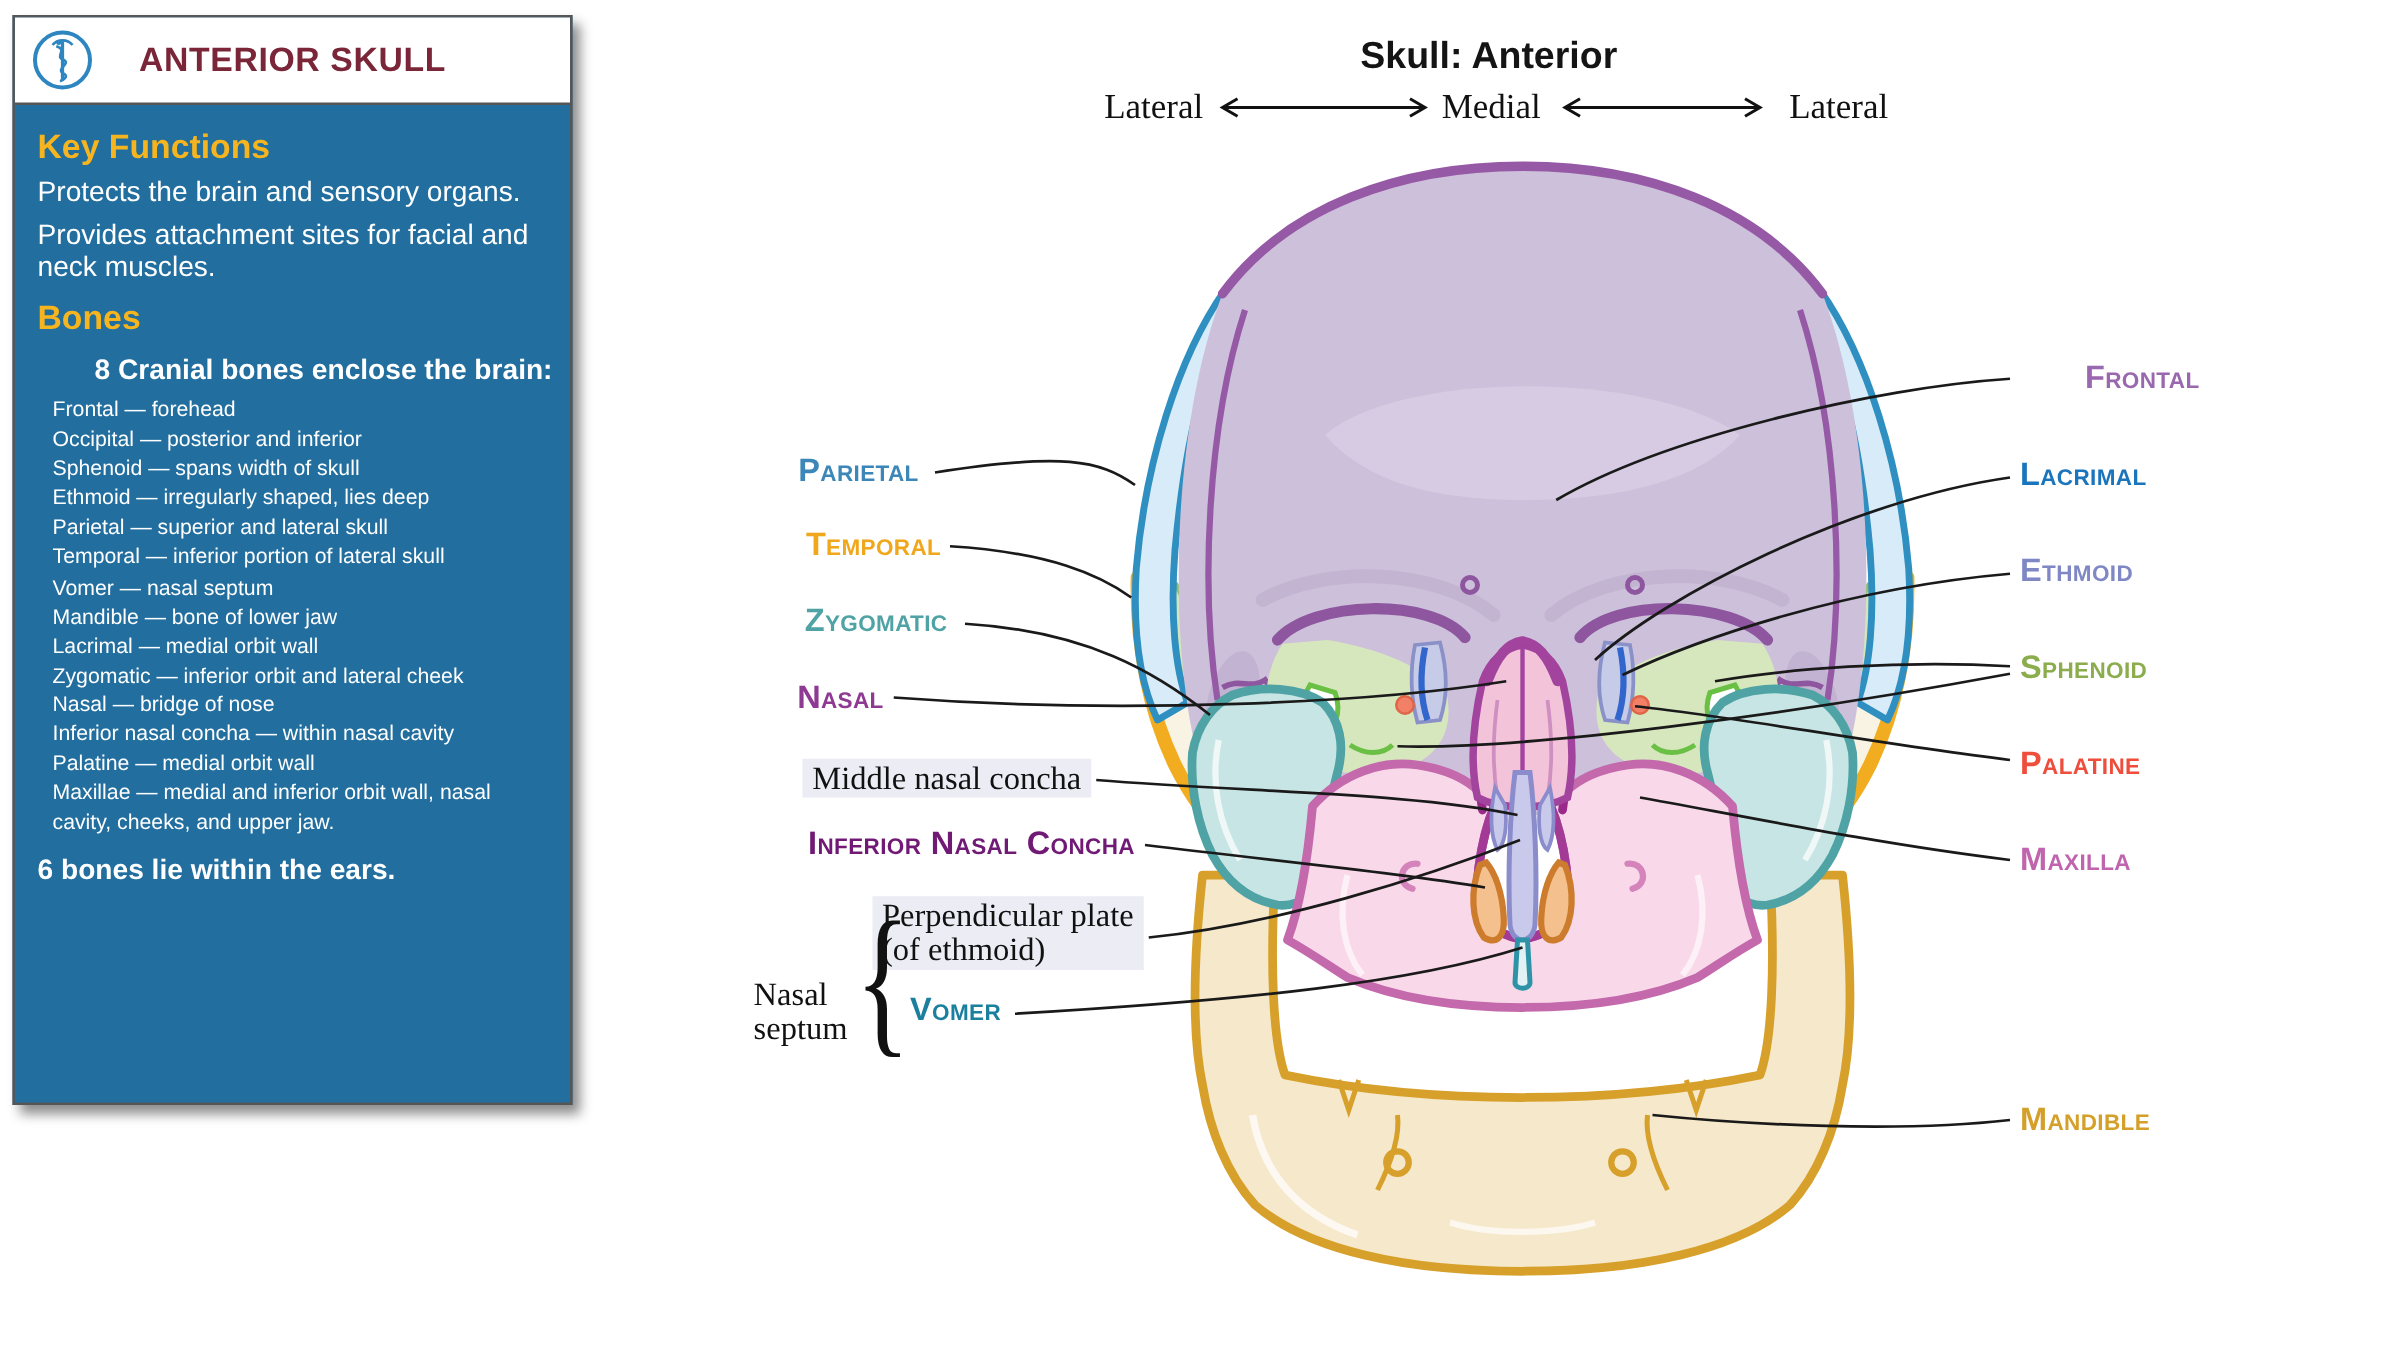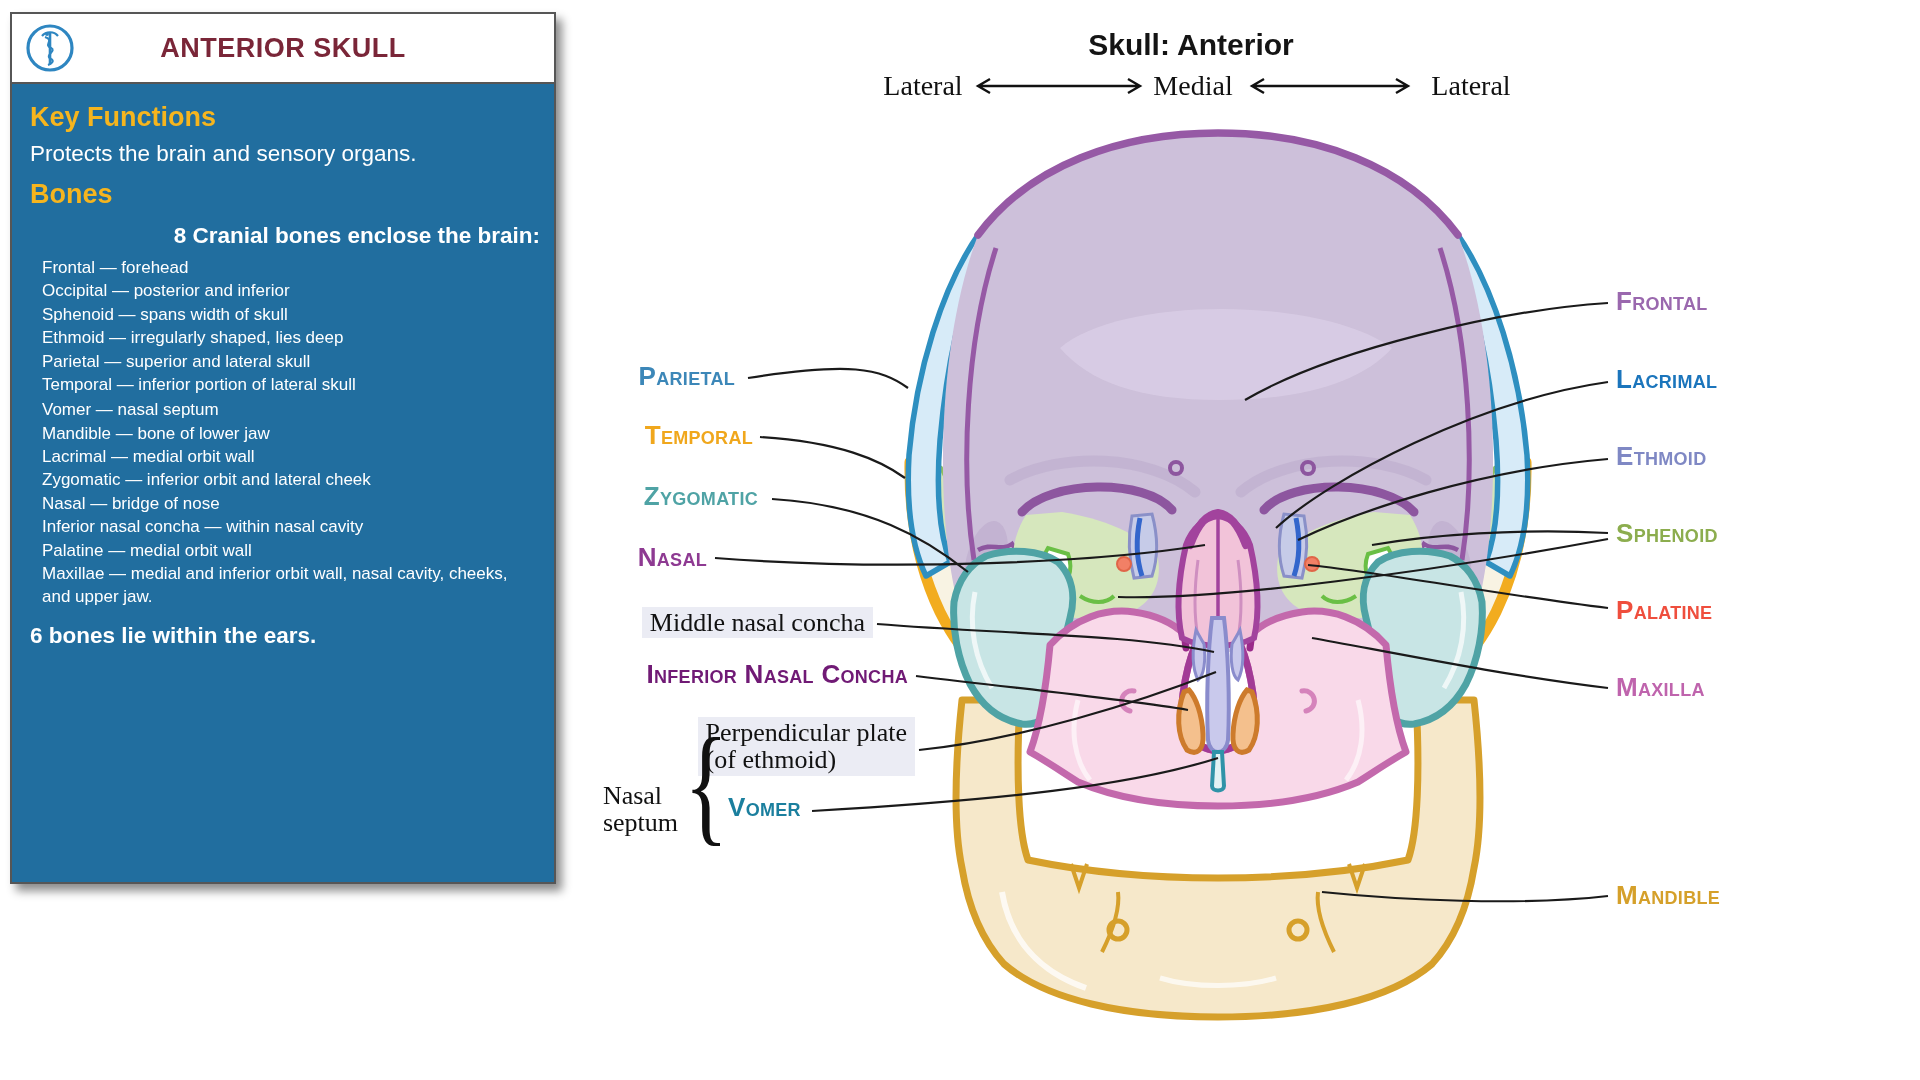--- a/index.html
+++ b/index.html
@@ -1,20 +1,20 @@
 <!DOCTYPE html>
 <html><head>
 <meta charset="utf-8">
 <style>
   html,body{margin:0;padding:0;background:#fff;}
   .stage{position:relative;width:1920px;height:1080px;background:#ffffff;
          font-family:"Liberation Sans",sans-serif;overflow:hidden;}
 
   
-  .sidebar{position:absolute;left:10px;top:12px;width:546px;height:872px;
+  .sidebar{position:absolute;left:10px;top:12px;width:448px;height:872px;
            border:2px solid #565656;box-sizing:border-box;
            box-shadow:6px 7px 9px rgba(0,0,0,.45);background:#216e9f;}
   .sidebar-header{background:#ffffff;height:68px;display:flex;align-items:center;
                   border-bottom:2px solid #565656;position:relative;}
   .logo{position:absolute;left:12px;top:8px;width:52px;height:52px;}
   .sidebar-title{flex:1;text-align:center;color:#7a2638;font-weight:bold;
                  font-size:27px;letter-spacing:.5px;}
   .sidebar-body{color:#fff;padding:6px 14px 10px 18px;box-sizing:border-box;height:798px;overflow:hidden;}
   .section-heading{color:#f6b51e;font-size:27px;font-weight:bold;margin:12px 0 4px;}
   .kf-line{font-size:22.5px;margin:8px 0;line-height:1.16;max-width:432px;}
@@ -52,20 +52,21 @@
         <path d="M18,14 C22,9 30,9 34,14" fill="none" stroke="#2e86c1" stroke-width="2.2"></path>
         <path d="M26,11 L26,42" stroke="#2e86c1" stroke-width="2.6"></path>
         <path d="M21,15 C31,18 19,23 27,26 C33,29 20,33 27,37 C31,39 27,42 24,43" fill="none" stroke="#2e86c1" stroke-width="2.2"></path>
         <circle cx="23" cy="12" r="2" fill="#2e86c1"></circle>
       </svg>
       <div class="sidebar-title">ANTERIOR SKULL</div>
     </div>
     <div class="sidebar-body">
       <div class="section-heading">Key Functions</div>
       <p class="kf-line">Protects the brain and sensory organs.</p>
+      <p class="kf-line">Provides attachment sites for facial and neck muscles.</p>
 
       <div class="section-heading">Bones</div>
 
       <div class="sub-heading">8 Cranial bones enclose the brain:</div>
       <ul class="bone-list">
 
       <li>Frontal — forehead</li>
           <li>Occipital — posterior and inferior</li>
           <li>Sphenoid — spans width of skull</li>
           <li>Ethmoid — irregularly shaped, lies deep</li>
@@ -231,21 +232,21 @@
     <div>Perpendicular plate</div>
     <div>(of ethmoid)</div>
   </div>
   <div class="serif-label" style="right:1242px;top:782px;">
     <div>Nasal</div>
     <div>septum</div>
   </div>
   <div class="brace" style="left:684px;top:718px;">{</div>
   <div class="bone-label" style="left: 728px; top: 794px; color: rgb(27, 127, 158);">Vomer</div>
 
-  <div class="bone-label" style="left: 1616px; top: 288px; color: rgb(154, 104, 174);">Frontal</div>
+  <div class="bone-label" style="left: 1668px; top: 288px; color: rgb(154, 104, 174);">Frontal</div>
   <div class="bone-label" style="left: 1616px; top: 366px; color: rgb(27, 117, 188);">Lacrimal</div>
   <div class="bone-label" style="left: 1616px; top: 443px; color: rgb(127, 136, 196);">Ethmoid</div>
   <div class="bone-label" style="left: 1616px; top: 520px; color: rgb(140, 173, 78);">Sphenoid</div>
   <div class="bone-label" style="left: 1616px; top: 597px; color: rgb(239, 78, 61);">Palatine</div>
   <div class="bone-label" style="left: 1616px; top: 674px; color: rgb(191, 100, 173);">Maxilla</div>
   <div class="bone-label" style="left: 1616px; top: 882px; color: rgb(213, 160, 42);">Mandible</div>
 
 </div>
 
 </body></html>

